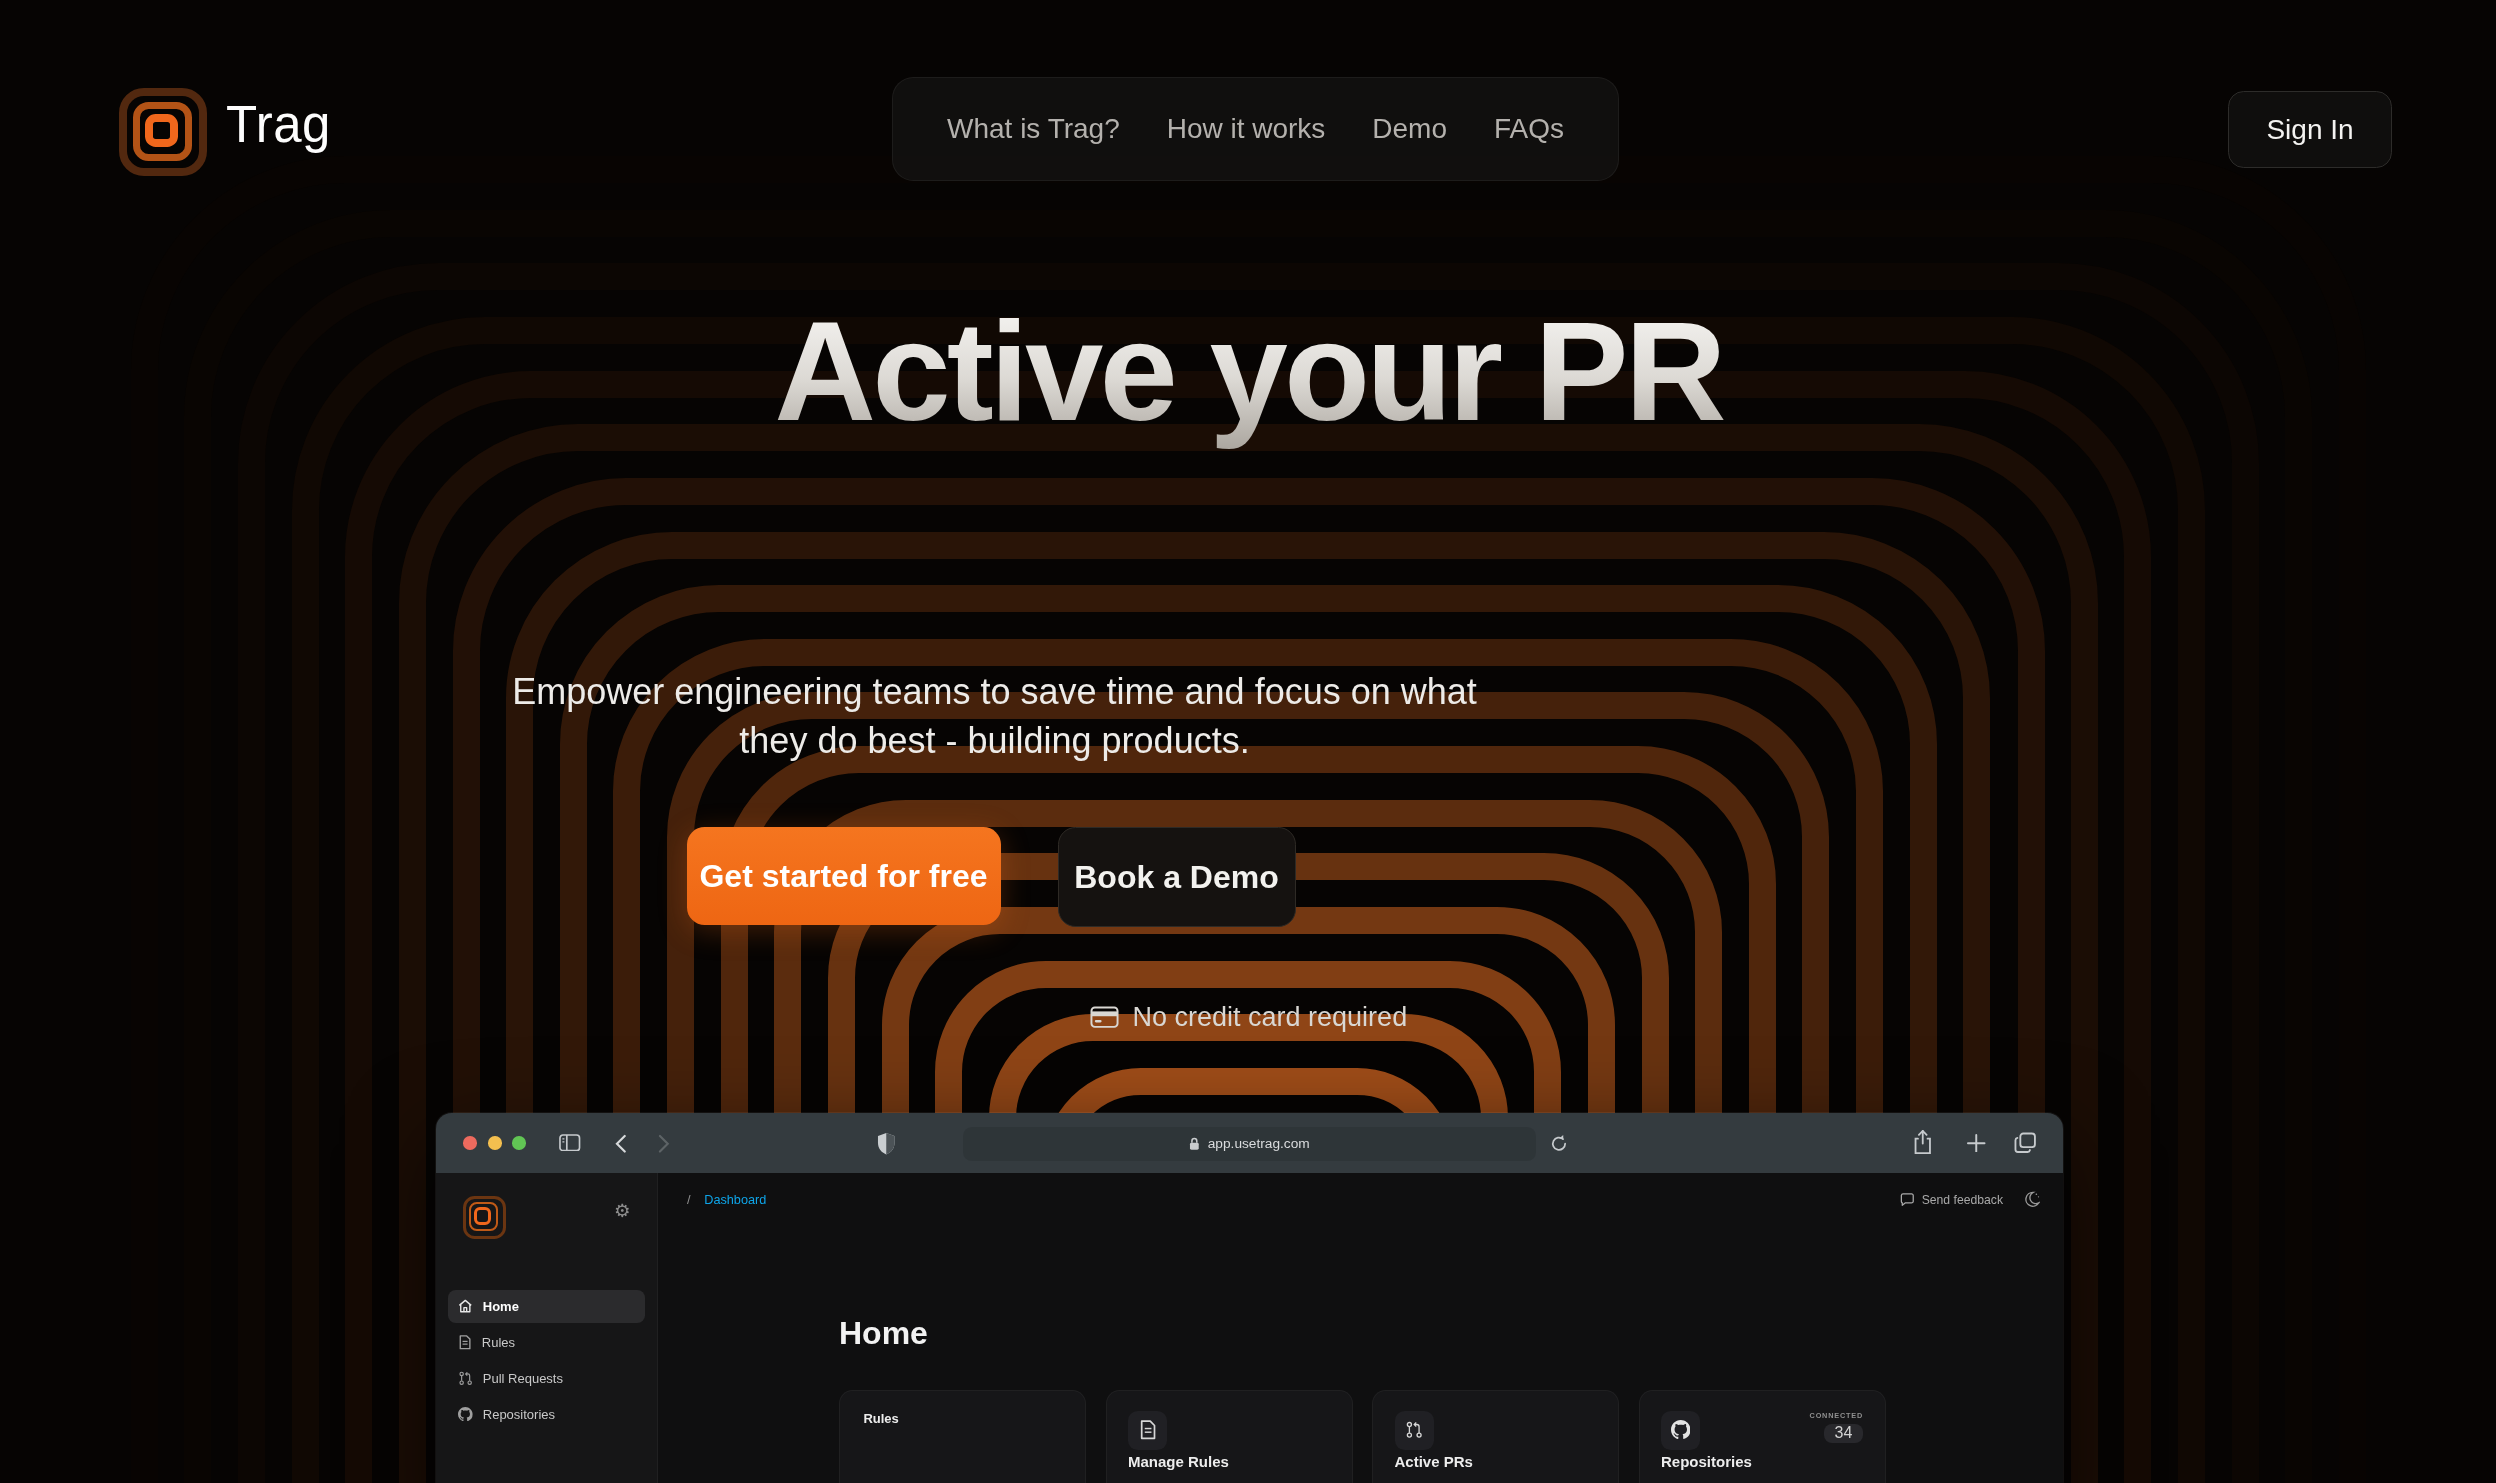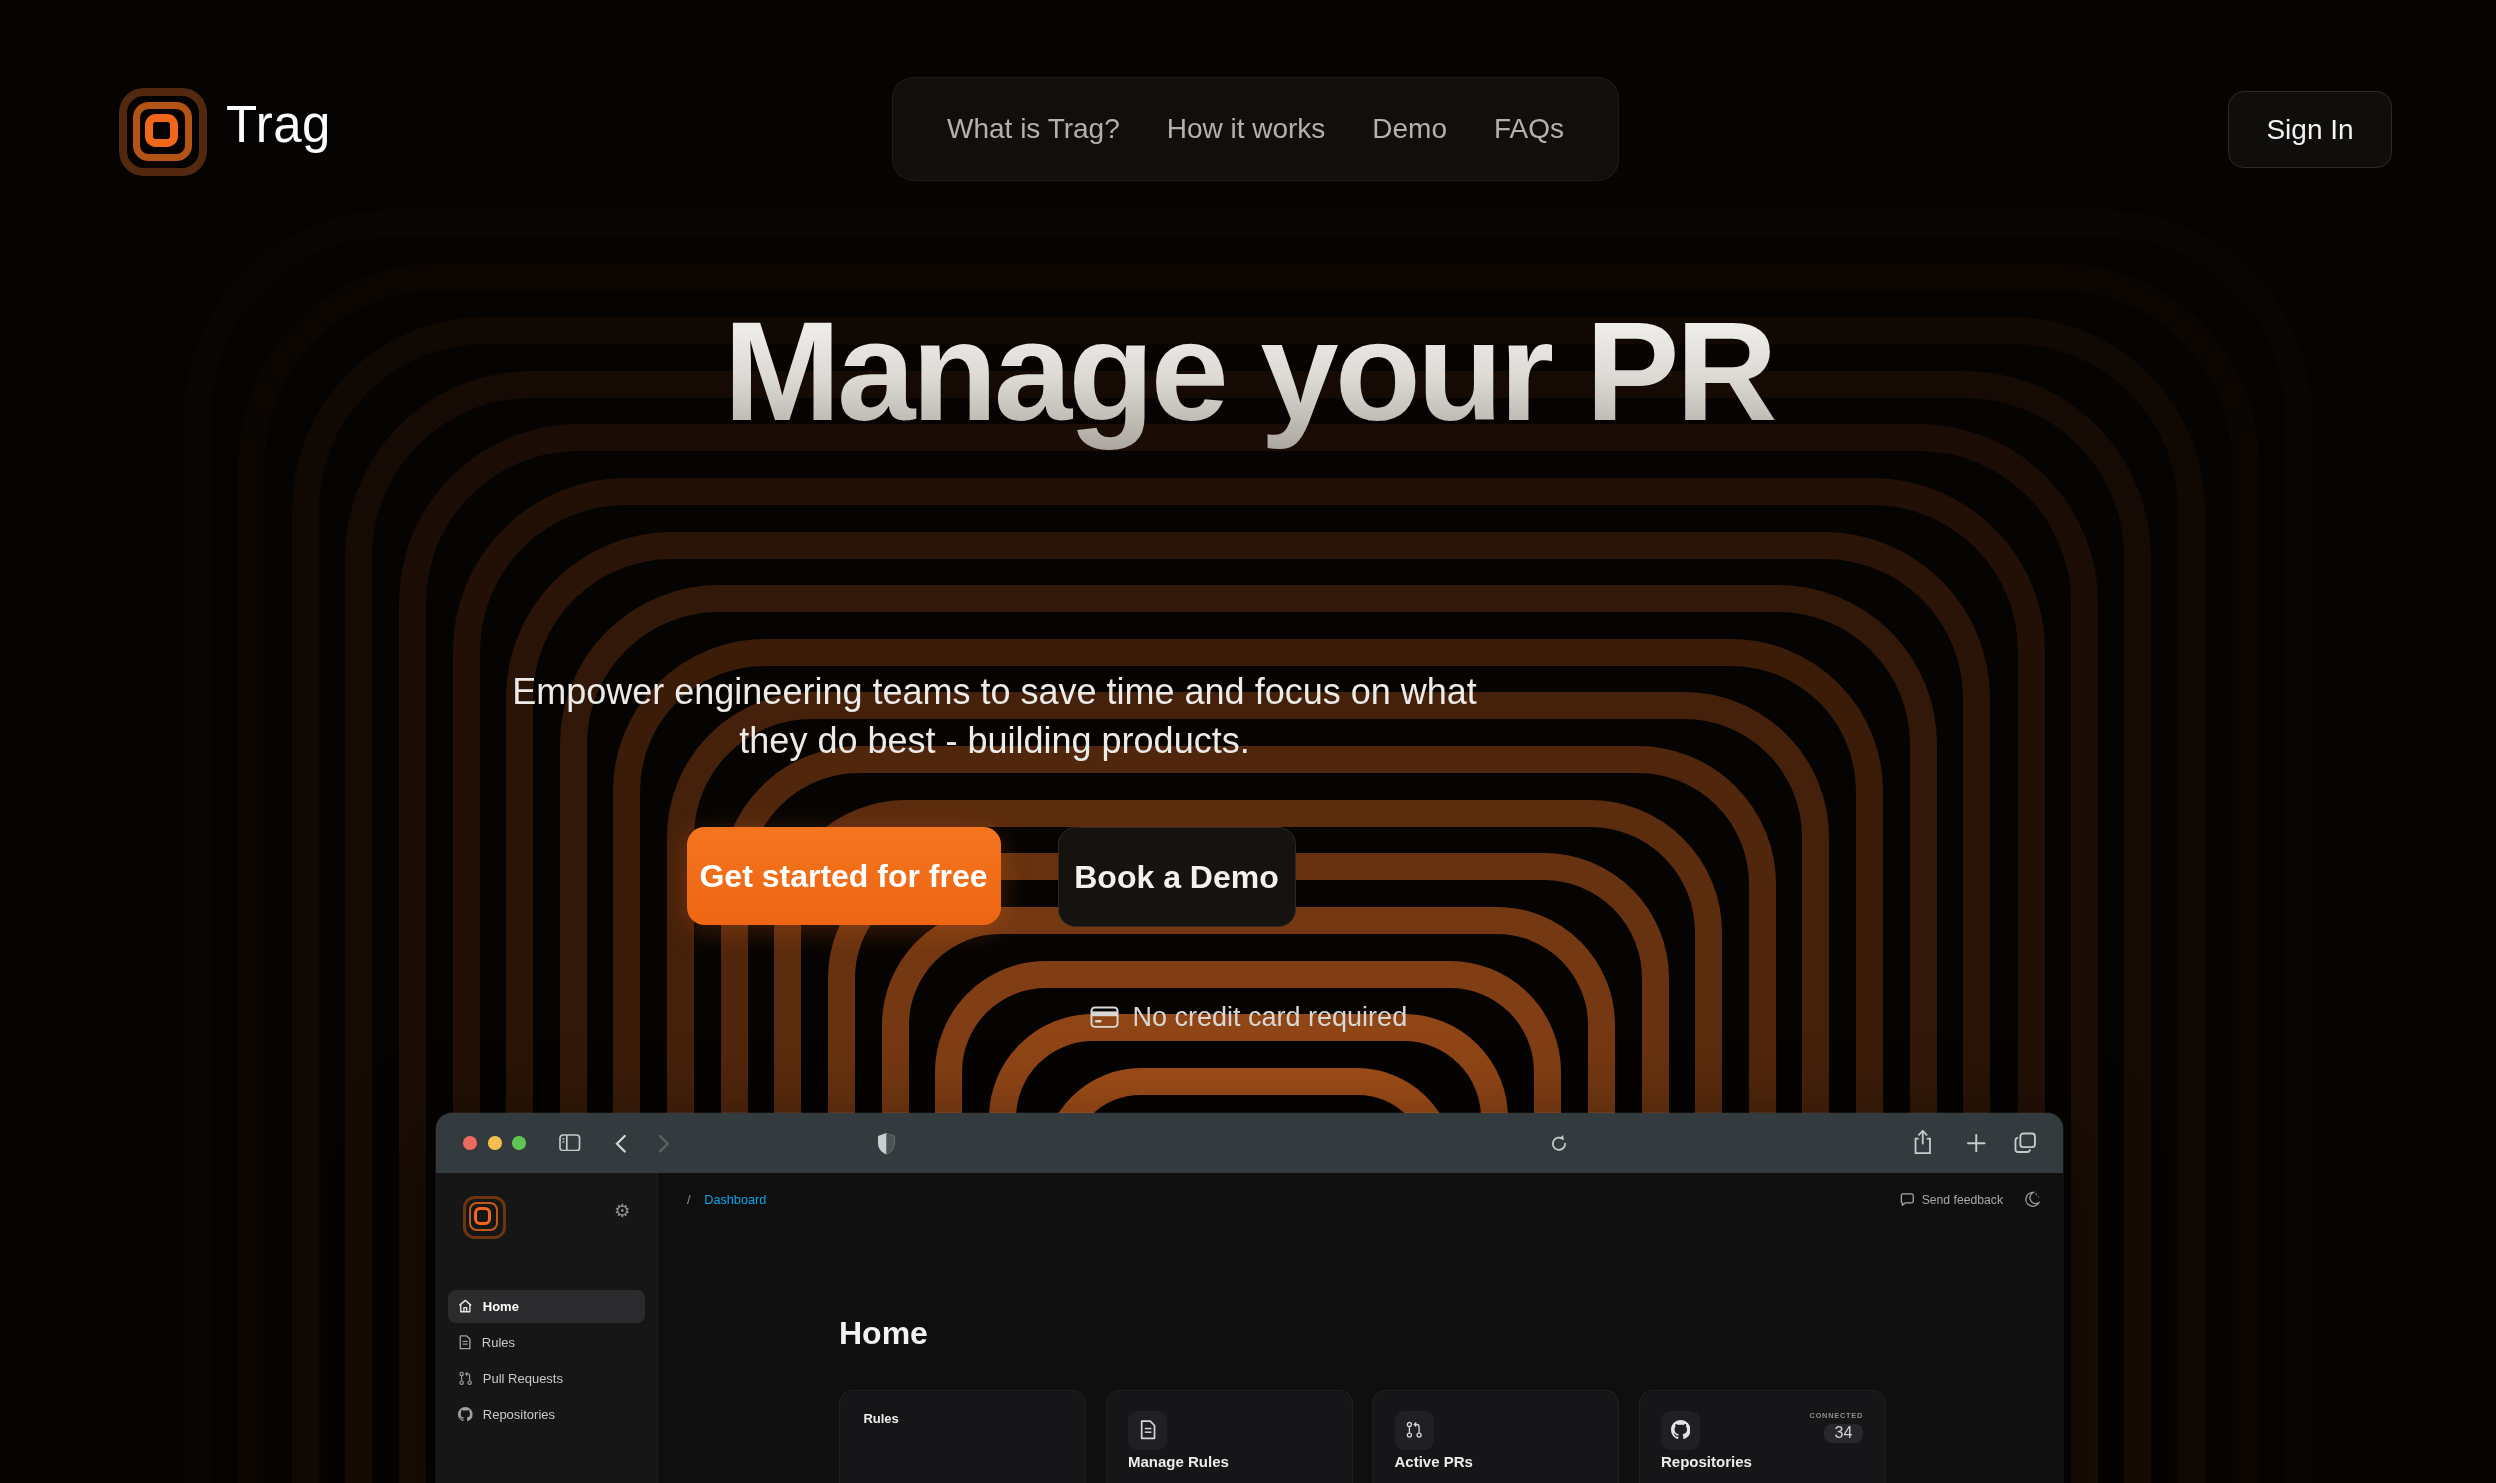--- a/index.html
+++ b/index.html
@@ -119,21 +119,21 @@
       <span class="navlink">How it works</span>
       <span class="navlink">Demo</span>
       <span class="navlink">FAQs</span>
     </div>
 
     <div class="signin">Sign In</div>
   </div>
 
   <div class="hero">
     <div class="hero-title">
-      <div>Manage your PR</div>
+      <div>Active your PR</div>
     </div>
     <div class="hero-sub">
       <div>Empower engineering teams to save time and focus on what</div>
       <div>they do best - building products.</div>
     </div>
     <div class="cta-row">
       <div class="btn-primary">Get started for free</div>
       <div class="btn-secondary">Book a Demo</div>
     </div>
     <div class="note-row">
@@ -170,20 +170,27 @@
             <path d="M2 2 L10 10 L2 18" fill="none" stroke="#5d6366" stroke-width="2.2" stroke-linecap="round"></path>
           </svg>
       </div>
       <div class="icon-btn" style="left:441px;top:18.5px">
         <svg width="18.5" height="23.4" viewBox="0 0 19 24">
             <path d="M9.5 1 L18 4 V11 C18 17 14.5 21 9.5 23 C4.5 21 1 17 1 11 V4 Z" fill="#caced1"></path>
             <path d="M9.5 1 L18 4 V11 C18 17 14.5 21 9.5 23 Z" fill="#4c5357"></path>
           </svg>
       </div>
 
+      <div class="urlfield">
+        <svg width="10.7" height="13.7" viewBox="0 0 11 14">
+            <rect x="1" y="6" width="9" height="7" rx="1.5" fill="#c9ccce"></rect>
+            <path d="M3 6 V4 a2.5 2.5 0 0 1 5 0 V6" fill="none" stroke="#c9ccce" stroke-width="1.6"></path>
+          </svg>
+        <span>app.usetrag.com</span>
+      </div>
       <div class="icon-btn" style="left:1115px;top:20.5px">
         <svg width="16.6" height="18.5" viewBox="0 0 17 19">
             <path d="M14.5 10 a6.3 6.3 0 1 1 -2.2 -4.8" fill="none" stroke="#c6cacd" stroke-width="1.8" stroke-linecap="round"></path>
             <path d="M12.5 1 L12.7 5.6 L8.4 4.6 Z" fill="#c6cacd"></path>
           </svg>
       </div>
 
       <div class="icon-btn" style="left:1477px;top:16.6px">
         <svg width="19.5" height="25" viewBox="0 0 20 26">
             <path d="M10 1 V14" stroke="#c6cacd" stroke-width="1.9" stroke-linecap="round"></path>

